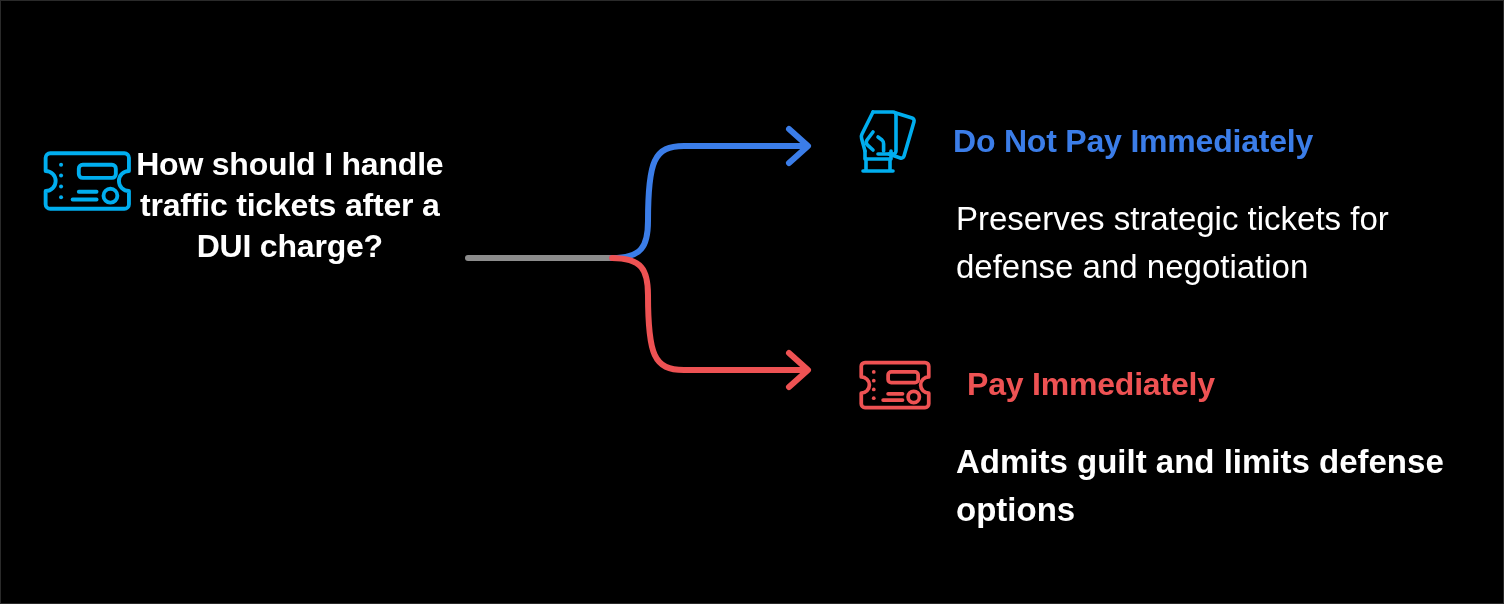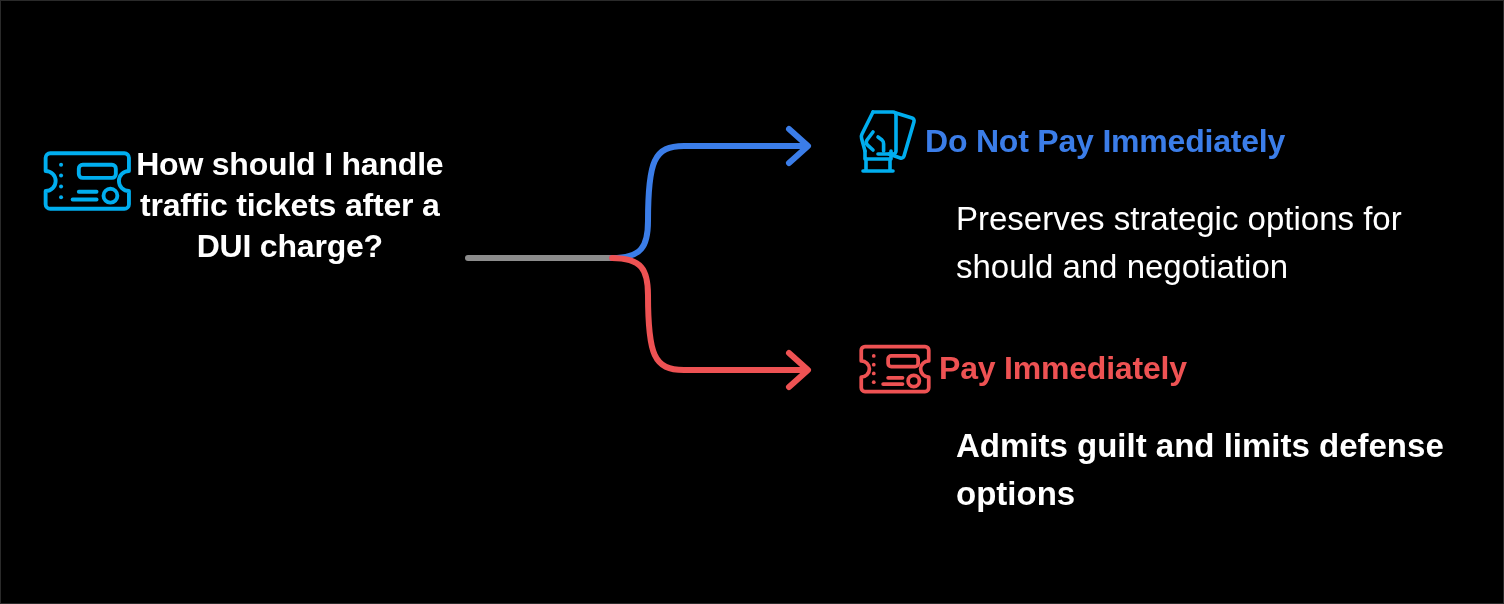--- a/index.html
+++ b/index.html
@@ -50,26 +50,26 @@
     width:400px; height:300px;
   }
 
   
   .branch{
     position:absolute;
     left:850px;
     width:620px;
   }
   #branch-0{ top:103px; }
-  #branch-1{ top:330px; }
+  #branch-1{ top:346px; }
 
   .branch-head{
     display:flex;
     align-items:center;
-    gap:4px;
+    gap:32px;
     height:75px;
   }
   .branch-icon{
     flex:0 0 auto;
     display:block;
   }
   #branch-0 .branch-icon{ width:70px; height:72px; }
   #branch-1 .branch-icon{ width:80px; height:50px; margin-left:4px;}
   .branch-title{
     font-size:32px;
@@ -137,21 +137,21 @@
         <path d="M22 26 l-6 8 a4 4 0 0 0 0.6 5.2 L22 44"></path>
         <path d="M14 45 v8 h26 v-8"></path>
         <path d="M27 31 l4 3 a5 5 0 0 1 1.6 3.8 V45"></path>
 
         <path d="M15 53 v12 M39 53 v12 M12 65 h30"></path>
       </svg>
 
       <div class="branch-title">Do Not Pay Immediately</div>
     </div>
 
-    <div class="branch-desc">Preserves strategic options for should and negotiation</div>
+    <div class="branch-desc">Preserves strategic tickets for defense and negotiation</div>
   </div>
 
   <div class="branch" id="branch-1">
     <div class="branch-head">
 
       <svg class="branch-icon" viewBox="0 0 120 80" fill="none" stroke="#EE5253" stroke-width="6" stroke-linecap="round" stroke-linejoin="round">
         <path d="M12 4 H108 a6 6 0 0 1 6 6 V27 a13 13 0 0 0 0 26 V70 a6 6 0 0 1 -6 6 H12 a6 6 0 0 1 -6 -6 V53 a13 13 0 0 0 0 -26 V10 a6 6 0 0 1 6 -6 Z"></path>
         <rect x="49" y="19" width="48" height="17" rx="5"></rect>
         <line x1="49" y1="54" x2="72" y2="54"></line>
         <line x1="41" y1="64" x2="72" y2="64"></line>

